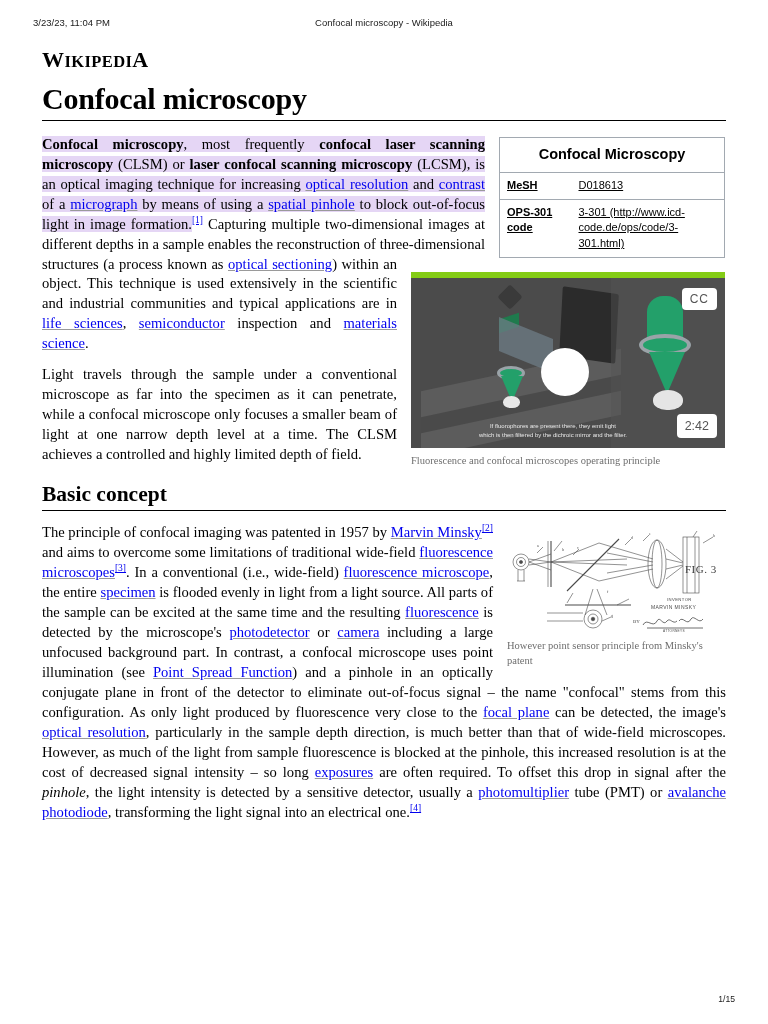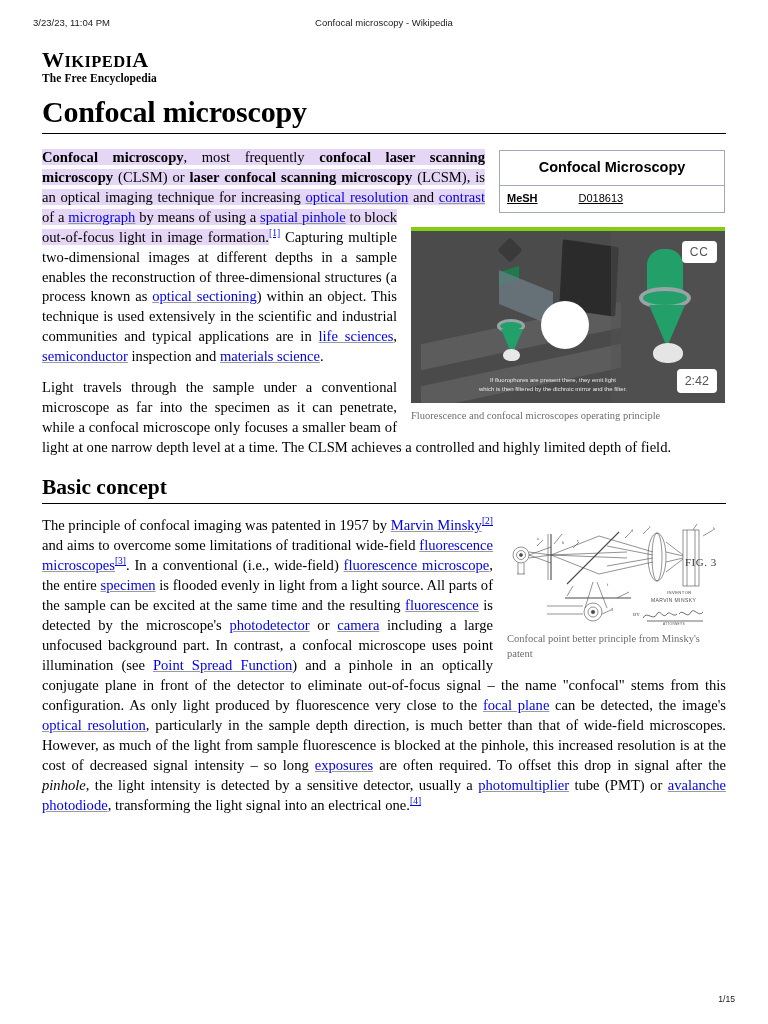--- a/index.html
+++ b/index.html
@@ -110,21 +110,21 @@
     line-height: 1.45;
     margin-top: 5px;
   }
 
   
   .video-thumb {
     position: relative;
     width: 314px;
     height: 176px;
     background: #4b4b4b;
-    border-top: 4px solid #84cc16;
+    border-top: 6px solid #84cc16;
     overflow: hidden;
   }
   .vt-floor {
     position: absolute;
     left: 10px; top: 92px;
     width: 200px; height: 66px;
     background: #5c5c5c;
     transform: skewY(-12deg);
   }
   .vt-floor2 {
@@ -311,34 +311,37 @@
 
 <div class="print-header">
   <span class="ph-date">3/23/23, 11:04 PM</span>
   <span class="ph-title">Confocal microscopy - Wikipedia</span>
 </div>
 
 <div class="page">
 
   <div class="wordmark">
     <div class="wm-main"><span class="cap">W</span><span class="sc">IKIPEDI</span><span class="cap">A</span></div>
-    <div class="wm-sub">The Free Encyclopedia</div>
   </div>
 
   <h1 class="article-title">Confocal microscopy</h1>
   <hr class="title-rule">
 
   <table class="infobox">
     <tbody>
         <tr>
       <td class="ib-title" colspan="2">Confocal Microscopy</td>
     </tr>
     <tr>
       <th><span class="u">MeSH</span></th>
       <td class="val"><span class="u">D018613</span></td>
+    </tr>
+    <tr>
+      <th><span class="u">OPS-301 code</span></th>
+      <td class="val"><span class="u">3-301 (http://www.icd-code.de/ops/code/3-301.html)</span></td>
     </tr>
   </tbody>
     </table>
 
   <div class="figure fig-video">
     <div class="video-thumb">
       <div class="vt-floor"></div>
       <div class="vt-floor2"></div>
       <div class="vt-screen"></div>
       <div class="vt-cube"></div>
@@ -432,21 +435,21 @@
         <text x="144" y="80" fill="#4a4a4a" font-family="Liberation Sans, sans-serif" font-size="5" letter-spacing="0.4">MARVIN MINSKY</text>
         <text x="126" y="94" fill="#4a4a4a" font-family="Liberation Serif, serif" font-size="5">BY</text>
         <g stroke="#4a4a4a" stroke-width="0.8" fill="none">
           <path d="M136 96 C140 88, 146 100, 150 92 C153 86, 156 98, 160 92 C163 88, 166 96, 170 92"></path>
           <path d="M172 92 C176 86, 180 98, 184 90 C187 85, 192 96, 196 90"></path>
           <path d="M140 99 L196 99"></path>
         </g>
         <text x="156" y="103" fill="#4a4a4a" font-family="Liberation Sans, sans-serif" font-size="3.2" letter-spacing="0.3">ATTORNEYS</text>
       </svg>
     </div>
-    <div class="fig-caption">Confocal point better principle from Minsky's patent</div>
+    <div class="fig-caption">However point sensor principle from Minsky's patent</div>
   </div>
 
   <p class="body"><span>The principle of confocal imaging was patented in 1957 by </span><a class="lnk" href="#">Marvin Minsky</a><sup class="ref"><a class="lnk" href="#">[2]</a></sup><span> and aims to overcome some limitations of traditional wide-field </span><a class="lnk" href="#">fluorescence microscopes</a><sup class="ref"><a class="lnk" href="#">[3]</a></sup><span>. In a conventional (i.e., wide-field) </span><a class="lnk" href="#">fluorescence microscope</a><span>, the entire </span><a class="lnk" href="#">specimen</a><span> is flooded evenly in light from a light source. All parts of the sample can be excited at the same time and the resulting </span><a class="lnk" href="#">fluorescence</a><span> is detected by the microscope's </span><a class="lnk" href="#">photodetector</a><span> or </span><a class="lnk" href="#">camera</a><span> including a large unfocused background part. In contrast, a confocal microscope uses point illumination (see </span><a class="lnk" href="#">Point Spread Function</a><span>) and a pinhole in an optically conjugate plane in front of the detector to eliminate out-of-focus signal – the name "confocal" stems from this configuration. As only light produced by fluorescence very close to the </span><a class="lnk" href="#">focal plane</a><span> can be detected, the image's </span><a class="lnk" href="#">optical resolution</a><span>, particularly in the sample depth direction, is much better than that of wide-field microscopes. However, as much of the light from sample fluorescence is blocked at the pinhole, this increased resolution is at the cost of decreased signal intensity – so long </span><a class="lnk" href="#">exposures</a><span> are often required. To offset this drop in signal after the </span><span class="it">pinhole</span><span>, the light intensity is detected by a sensitive detector, usually a </span><a class="lnk" href="#">photomultiplier</a><span> tube (PMT) or </span><a class="lnk" href="#">avalanche photodiode</a><span>, transforming the light signal into an electrical one.</span><sup class="ref"><a class="lnk" href="#">[4]</a></sup></p>
 
 </div>
 
 <div class="print-footer">
   <span class="pf-page">1/15</span>
 </div>
 

